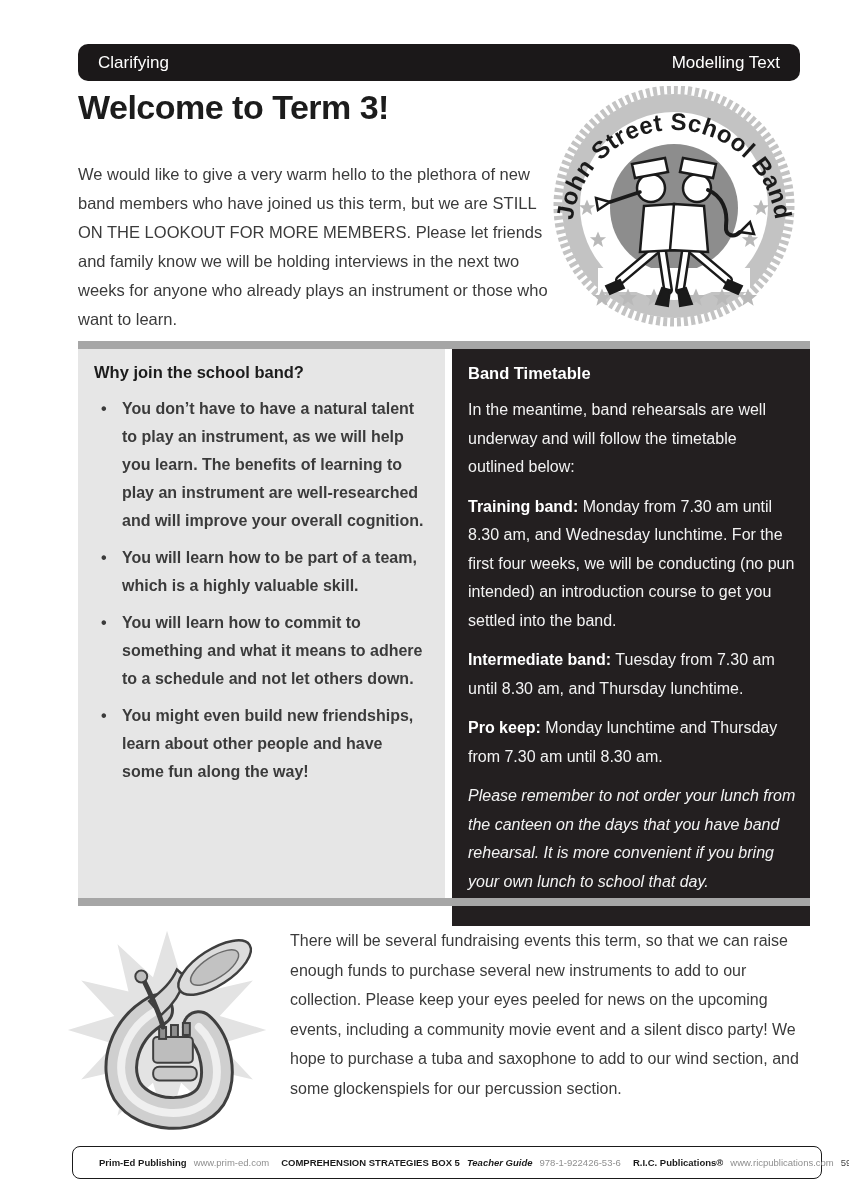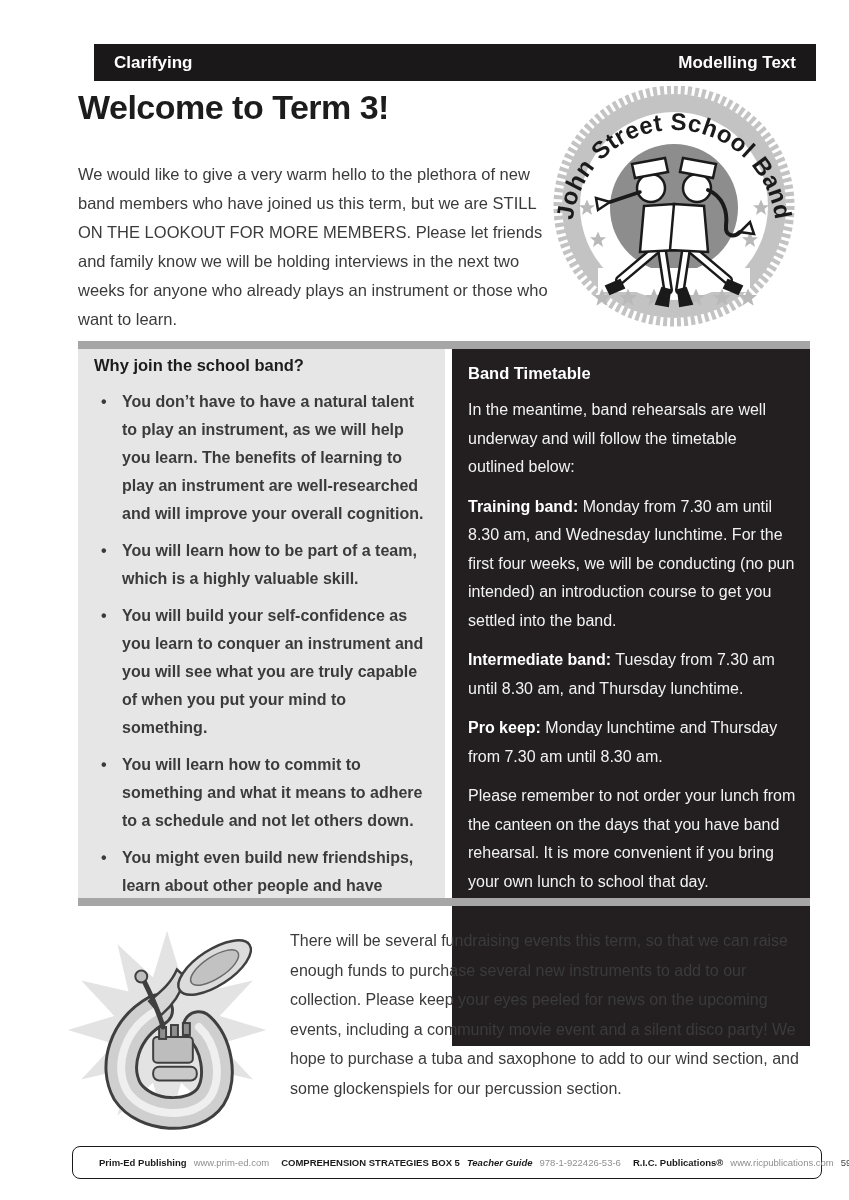--- a/index.html
+++ b/index.html
@@ -3,23 +3,23 @@
 <meta charset="utf-8">
 <style>
   * { margin:0; padding:0; box-sizing:border-box; }
   html,body { background:#ffffff; }
   body { font-family:"Liberation Sans", sans-serif; color:#3b3b3b; }
   .page { position:relative; width:849px; height:1200px; background:#fff; overflow:hidden; }
 
   
   .header-bar {
     position:absolute; left:78px; top:44px; width:722px; height:37px;
-    background:#1b1819; border-radius:0;
+    background:#1b1819; border-radius:10px;
     display:flex; align-items:center; justify-content:space-between;
-    padding:0 20px; color:#fff; font-weight:bold; font-size:17px;margin-left:16px;
+    padding:0 20px; color:#fff; font-weight:normal; font-size:17px;
   }
 
   
   .page-title {
     position:absolute; left:78px; top:88px;
     font-size:34px; font-weight:bold; color:#1c1c1c; letter-spacing:-0.5px;
   }
   .intro {
     position:absolute; left:78px; top:160px; width:472px;
     font-size:16.5px; line-height:29px;
@@ -27,37 +27,37 @@
 
   
   .logo { position:absolute; left:538px; top:86px; width:272px; height:256px; }
 
   
   .columns { position:absolute; left:78px; top:341px; width:732px; height:565px; }
   .bar-top, .bar-bottom { position:absolute; left:0; width:732px; height:8px; background:#a6a6a6; }
   .bar-top { top:0; } .bar-bottom { bottom:0; }
   .col-left {
     position:absolute; left:0; top:8px; width:367px; height:549px;
-    background:#e6e6e6; padding:7px 18px 10px 16px; overflow:hidden;
+    background:#e6e6e6; padding:14px 18px 10px 16px; overflow:hidden;
   }
   .col-right {
-    position:absolute; left:374px; top:8px; width:358px; height:697px;
+    position:absolute; left:374px; top:8px; width:358px; height:577px;
     background:#231f20; color:#fff; padding:15px 14px 10px 16px; overflow:hidden;
   }
   .col-heading { font-size:16.5px; font-weight:bold; color:#1c1c1c; margin-bottom:13px; }
   .col-right .col-heading { color:#fff; }
   .bullets { list-style:none;font-weight:bold; }
   .bullets li {
     position:relative; padding-left:28px; font-size:16px; line-height:28px;
     margin-bottom:9px; color:#3b3b3b;
   }
   .bullets li::before { content:"•"; position:absolute; left:7px; top:0; }
   .col-right p { font-size:16px; line-height:28.5px; margin-bottom:11px; color:#f2f2f2; }
   .col-right p b { color:#fff; }
-  .col-right p.note { }
+  .col-right p.note { font-style:italic; }
 
   
   .fundraising { position:absolute; left:290px; top:926px; width:530px; }
   .fundraising h3 { font-size:16.5px; font-weight:bold; color:#1c1c1c; margin-bottom:14px; }
   .fundraising p { font-size:16px; line-height:29.5px; }
   .tuba { position:absolute; left:58px; top:916px; width:228px; height:228px; }
 
   
   .footer {
     position:absolute; left:72px; top:1146px; width:750px; height:33px;
@@ -149,21 +149,20 @@
   </div>
 
   <div class="columns">
     <div class="bar-top"></div>
 
     <div class="col-left">
       <h3 class="col-heading">Why join the school band?</h3>
       <ul class="bullets">
         <li>You don’t have to have a natural talent to play an instrument, as we will help you learn. The benefits of learning to play an instrument are well-researched and will improve your overall cognition.</li>
         <li>You will learn how to be part of a team, which is a highly valuable skill.</li>
-        <li>You will build your self-confidence as you learn to conquer an instrument and you will see what you are truly capable of when you put your mind to something.</li>
         <li>You will learn how to commit to something and what it means to adhere to a schedule and not let others down.</li>
         <li>You might even build new friendships, learn about other people and have some fun along the way!</li>
       </ul>
     </div>
 
     <div class="col-right">
       <h3 class="col-heading">Band Timetable</h3>
       <p>In the meantime, band rehearsals are well underway and will follow the timetable outlined below:</p>
       <p><b>Training band:</b><span> Monday from 7.30 am until 8.30 am, and Wednesday lunchtime. For the first four weeks, we will be conducting (no pun intended) an introduction course to get you settled into the band.</span></p>
       <p><b>Intermediate band:</b><span> Tuesday from 7.30 am until 8.30 am, and Thursday lunchtime.</span></p>

